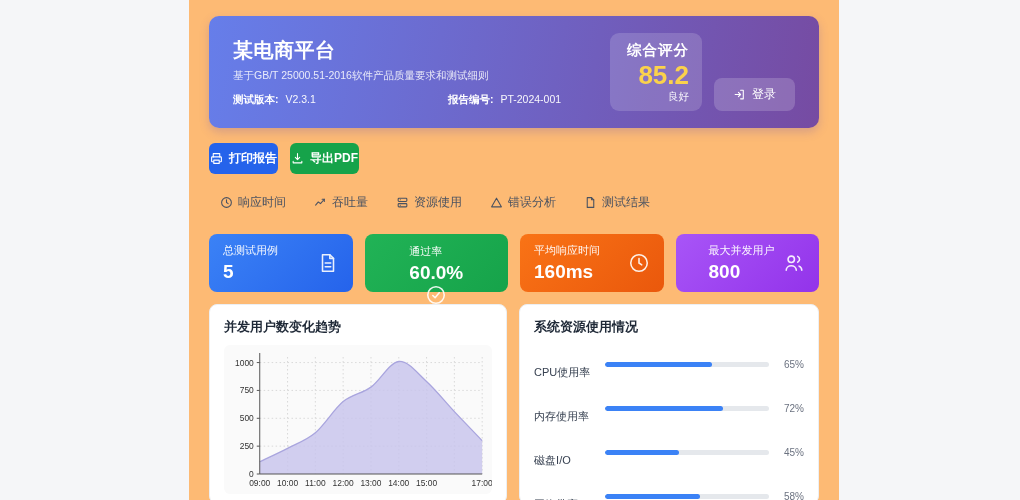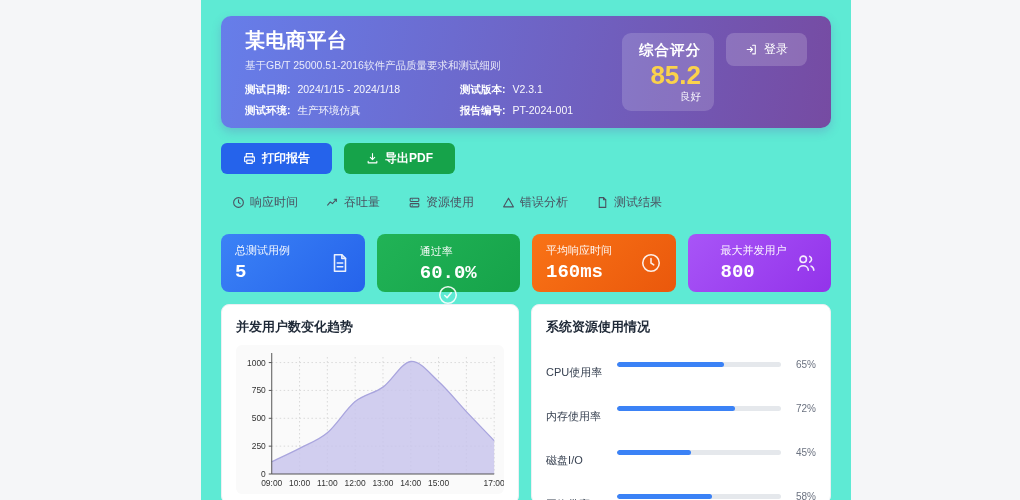--- a/index.html
+++ b/index.html
@@ -1,53 +1,53 @@
 <!DOCTYPE html>
 <html><head>
 <meta charset="utf-8">
 <style>
   * { margin:0; padding:0; box-sizing:border-box; }
   html,body { background:#f5f6f8; font-family:"Liberation Sans","DejaVu Sans",sans-serif; }
   .page { position:relative; width:1020px; height:500px; background:#f5f6f8; overflow:hidden; }
-  .content { position:absolute; left:201px; top:0; width:650px; height:500px; background:#5eead4; padding:16px 20px; }
+  .content { position:absolute; left:189px; top:0; width:650px; height:500px; background:#fdba74; padding:16px 20px; }
 
   
   .header-card { display:flex; justify-content:space-between; align-items:center; height:112px;
     border-radius:10px; padding:14px 24px; color:#fff;
     background:linear-gradient(100deg,#667eea 0%,#764ba2 100%); box-shadow:0 4px 10px rgba(102,80,180,.25); }
   .hc-left { flex:1; }
   .hc-title { font-size:20px; font-weight:bold; letter-spacing:.5px; }
   .hc-sub { font-size:10.5px; color:rgba(255,255,255,.85); margin-top:5px; }
   .hc-meta { display:grid; grid-template-columns:215px auto; row-gap:7px; margin-top:10px; font-size:10.5px; }
   .meta-item { white-space:nowrap; }
   .meta-label { font-weight:bold; margin-right:4px; }
   .meta-value { color:rgba(255,255,255,.95); }
-  .hc-right { display:flex; align-items:flex-start; gap:12px; }
+  .hc-right { display:flex; align-items:flex-end; gap:12px; }
   .score-box { background:rgba(255,255,255,.16); border-radius:9px; padding:8px 13px 7px; text-align:right; min-width:92px; }
   .score-label { font-size:14.5px; font-weight:bold; letter-spacing:1px; }
   .score-value { font-size:26px; font-weight:bold; line-height:1.1; margin-top:1px; }
   .score-grade { font-size:10.5px; margin-top:1px; color:rgba(255,255,255,.92); }
   .login-btn { display:flex; align-items:center; gap:6px; background:rgba(255,255,255,.18); border:none; color:#fff;
     font-size:12px; padding:8px 19px; border-radius:8px; cursor:pointer; font-family:inherit; }
 
   
   .actions { display:flex; gap:12px; margin-top:15px; }
   .action-btn { display:flex; align-items:center; gap:6px; border:none; color:#fff; font-size:12px; font-weight:bold;
-    padding:7px 22px; border-radius:6px; cursor:pointer; font-family:inherit; }
+    padding:7px 1px; border-radius:6px; cursor:pointer; font-family:inherit; }
 
   
   .tabs { display:flex; gap:6px; margin-top:13px; }
   .tab { display:flex; align-items:center; gap:5px; font-size:12px; color:#4a5260; padding:7px 11px 8px; cursor:pointer;
     border-bottom:2px solid transparent; }
   .tab.active { color:#2563eb; background:#e9f0fd; border-radius:5px 5px 0 0; border-bottom:2px solid #2563eb; font-weight:bold; }
   .tab svg { flex:0 0 auto; }
 
   
   .stats { display:grid; grid-template-columns:repeat(4,1fr); gap:12px; margin-top:13px; }
-  .stat-card { height:58px; border-radius:8px; padding:10px 14px; color:#fff; display:flex; justify-content:space-between; align-items:center;font-family:Liberation Mono, monospace; }
+  .stat-card { height:58px; border-radius:8px; padding:10px 14px; color:#fff; display:flex; justify-content:space-between; align-items:center; }
   .stat-label { font-size:11px; opacity:.95; }
   .stat-value { font-size:19px; font-weight:bold; margin-top:3px; }
   .stat-icon { opacity:.9; }
 
   
   .panels { display:grid; grid-template-columns:1fr 1.006fr; gap:12px; margin-top:12px; }
   .panel { background:#fff; border:1px solid #eceff3; border-radius:8px; padding:13px 14px; height:200px; }
   .panel-title { font-size:13px; font-weight:bold; color:#1f2937; }
   .chart-box { margin-top:9px; background:#fafafa; border-radius:6px; height:149px; overflow:hidden; }
 
@@ -63,30 +63,22 @@
 
 <div class="page">
   <div class="content">
 
     <div class="header-card">
       <div class="hc-left">
         <div class="hc-title">某电商平台</div>
         <div class="hc-sub">基于GB/T 25000.51-2016软件产品质量要求和测试细则</div>
         <div class="hc-meta">
           <div class="meta-item">
-            <span class="meta-label">测试日期:</span>
-            <span class="meta-value">2024/1/15 - 2024/1/18</span>
-          </div>
-          <div class="meta-item">
             <span class="meta-label">测试版本:</span>
             <span class="meta-value">V2.3.1</span>
-          </div>
-          <div class="meta-item">
-            <span class="meta-label">测试环境:</span>
-            <span class="meta-value">生产环境仿真</span>
           </div>
           <div class="meta-item">
             <span class="meta-label">报告编号:</span>
             <span class="meta-value">PT-2024-001</span>
           </div>
         </div>
       </div>
       <div class="hc-right">
         <div class="score-box">
           <div class="score-label">综合评分</div>

